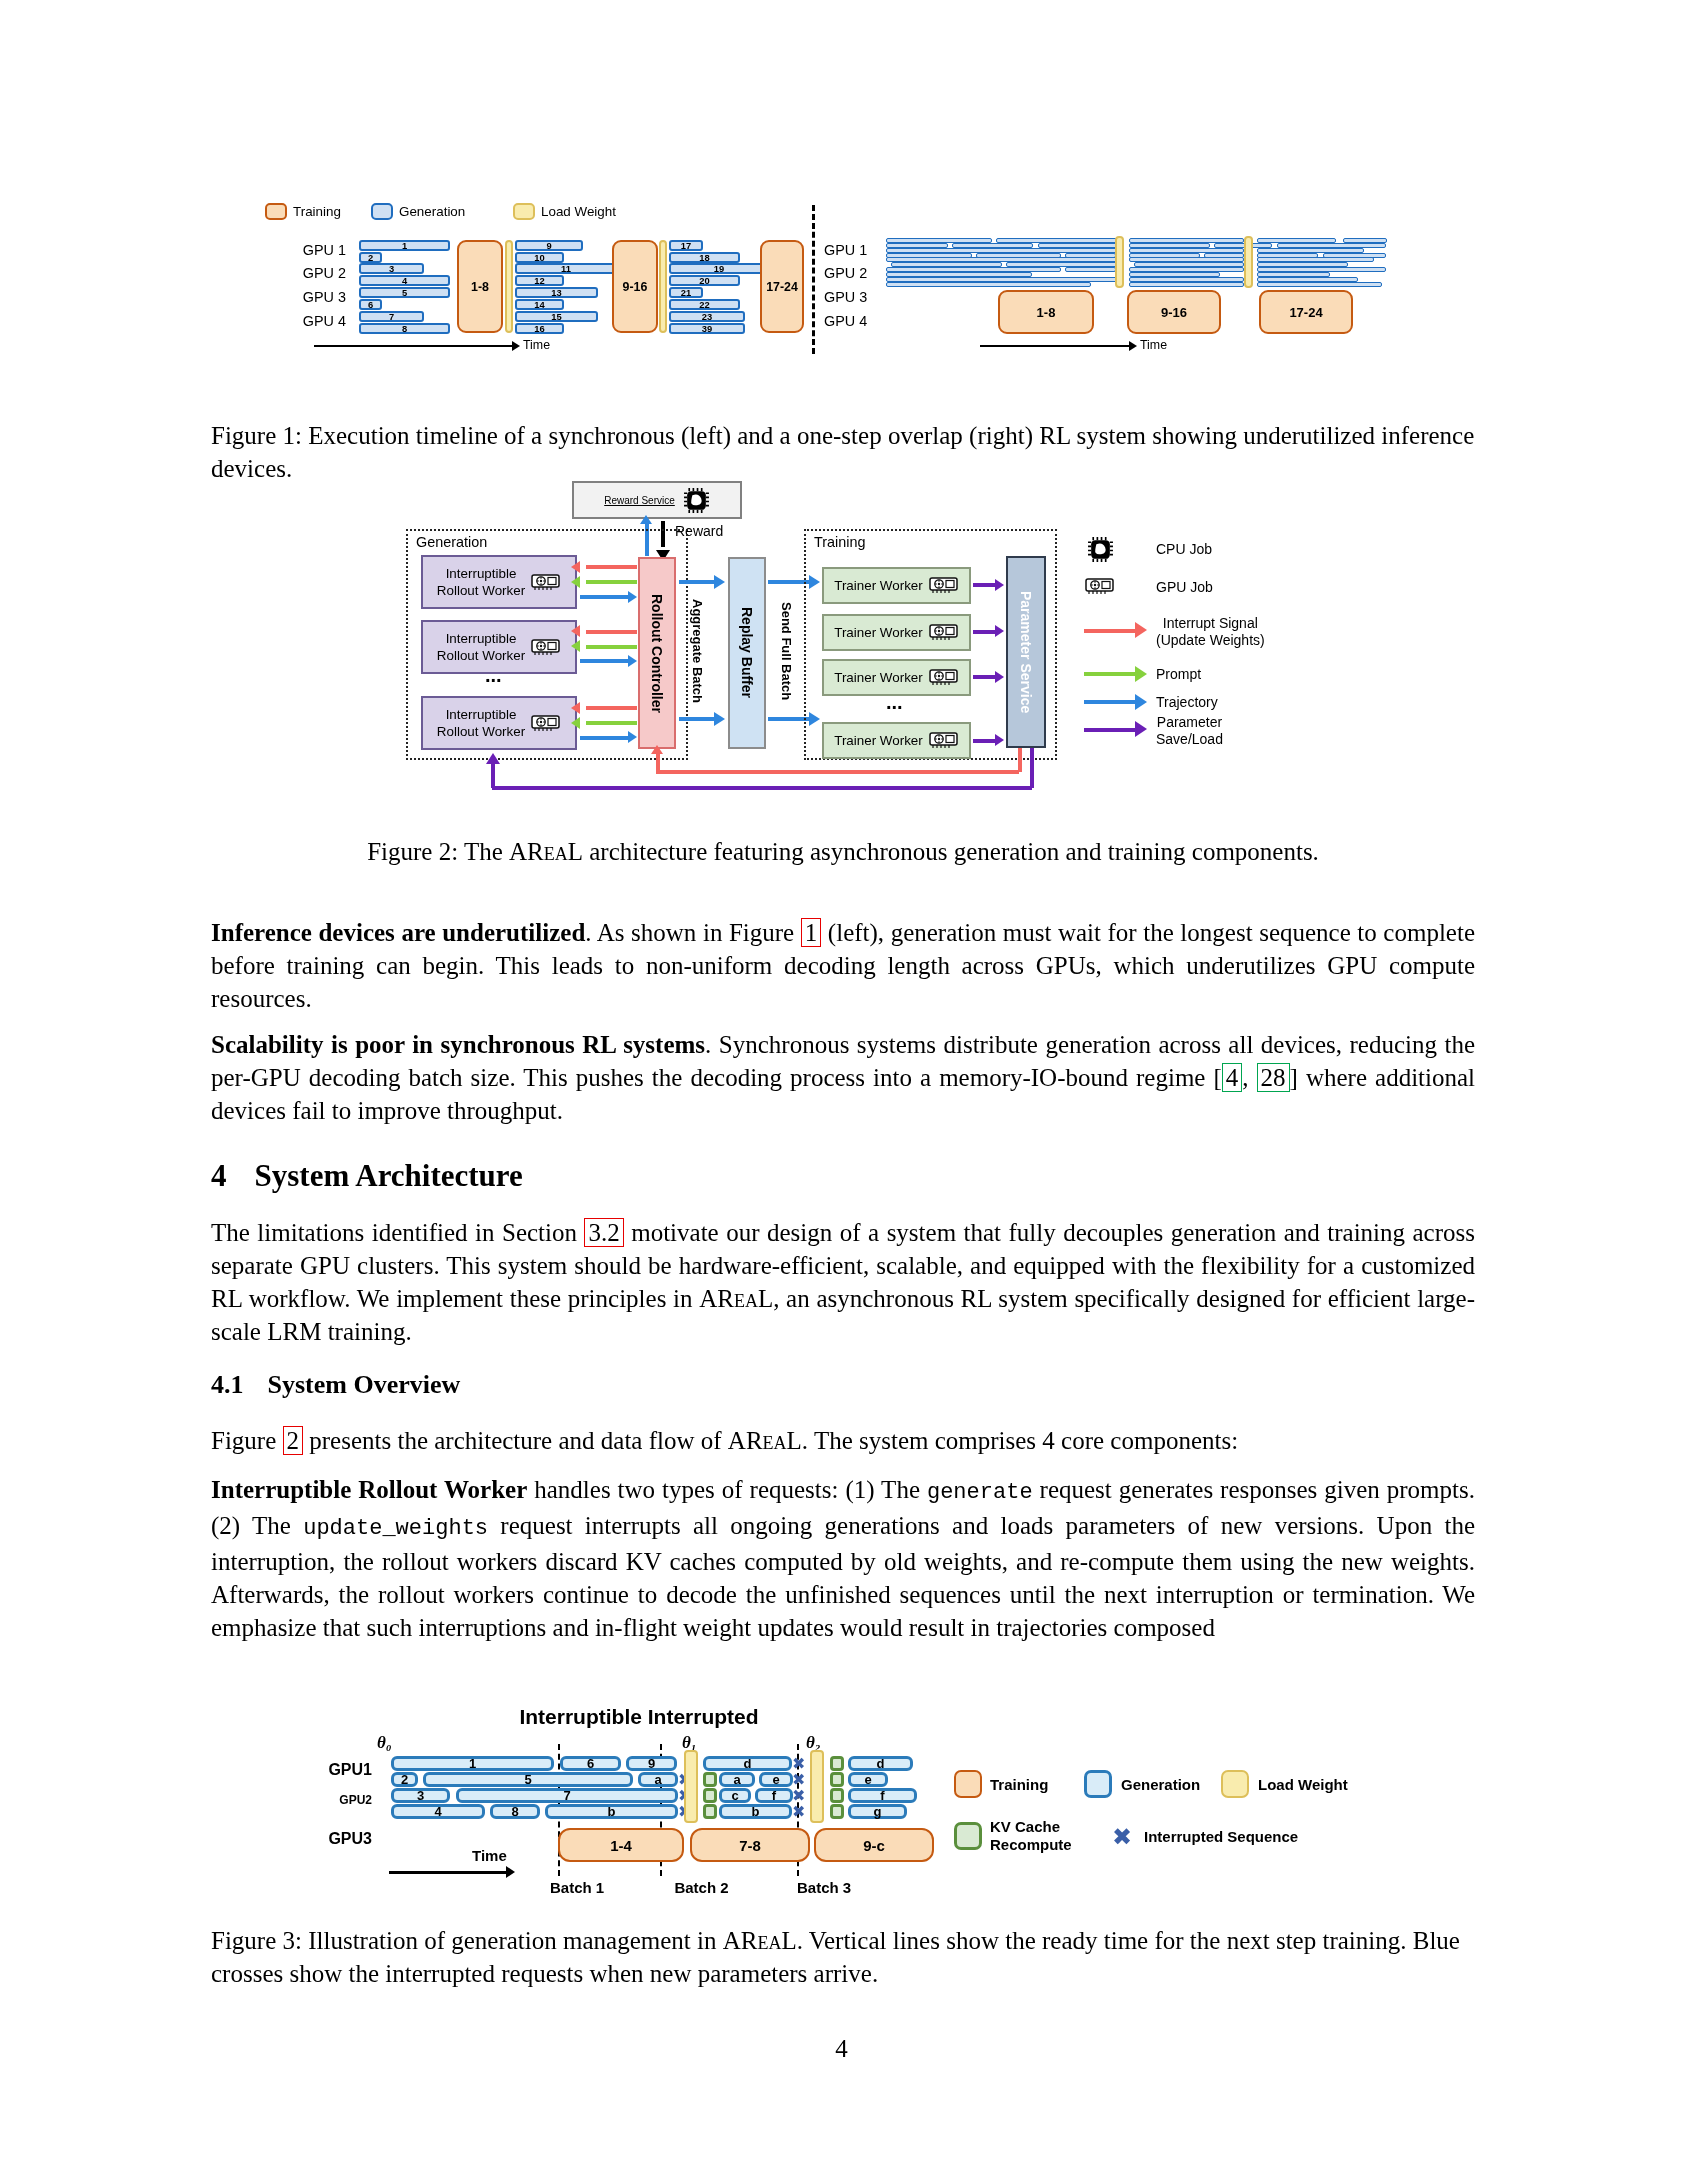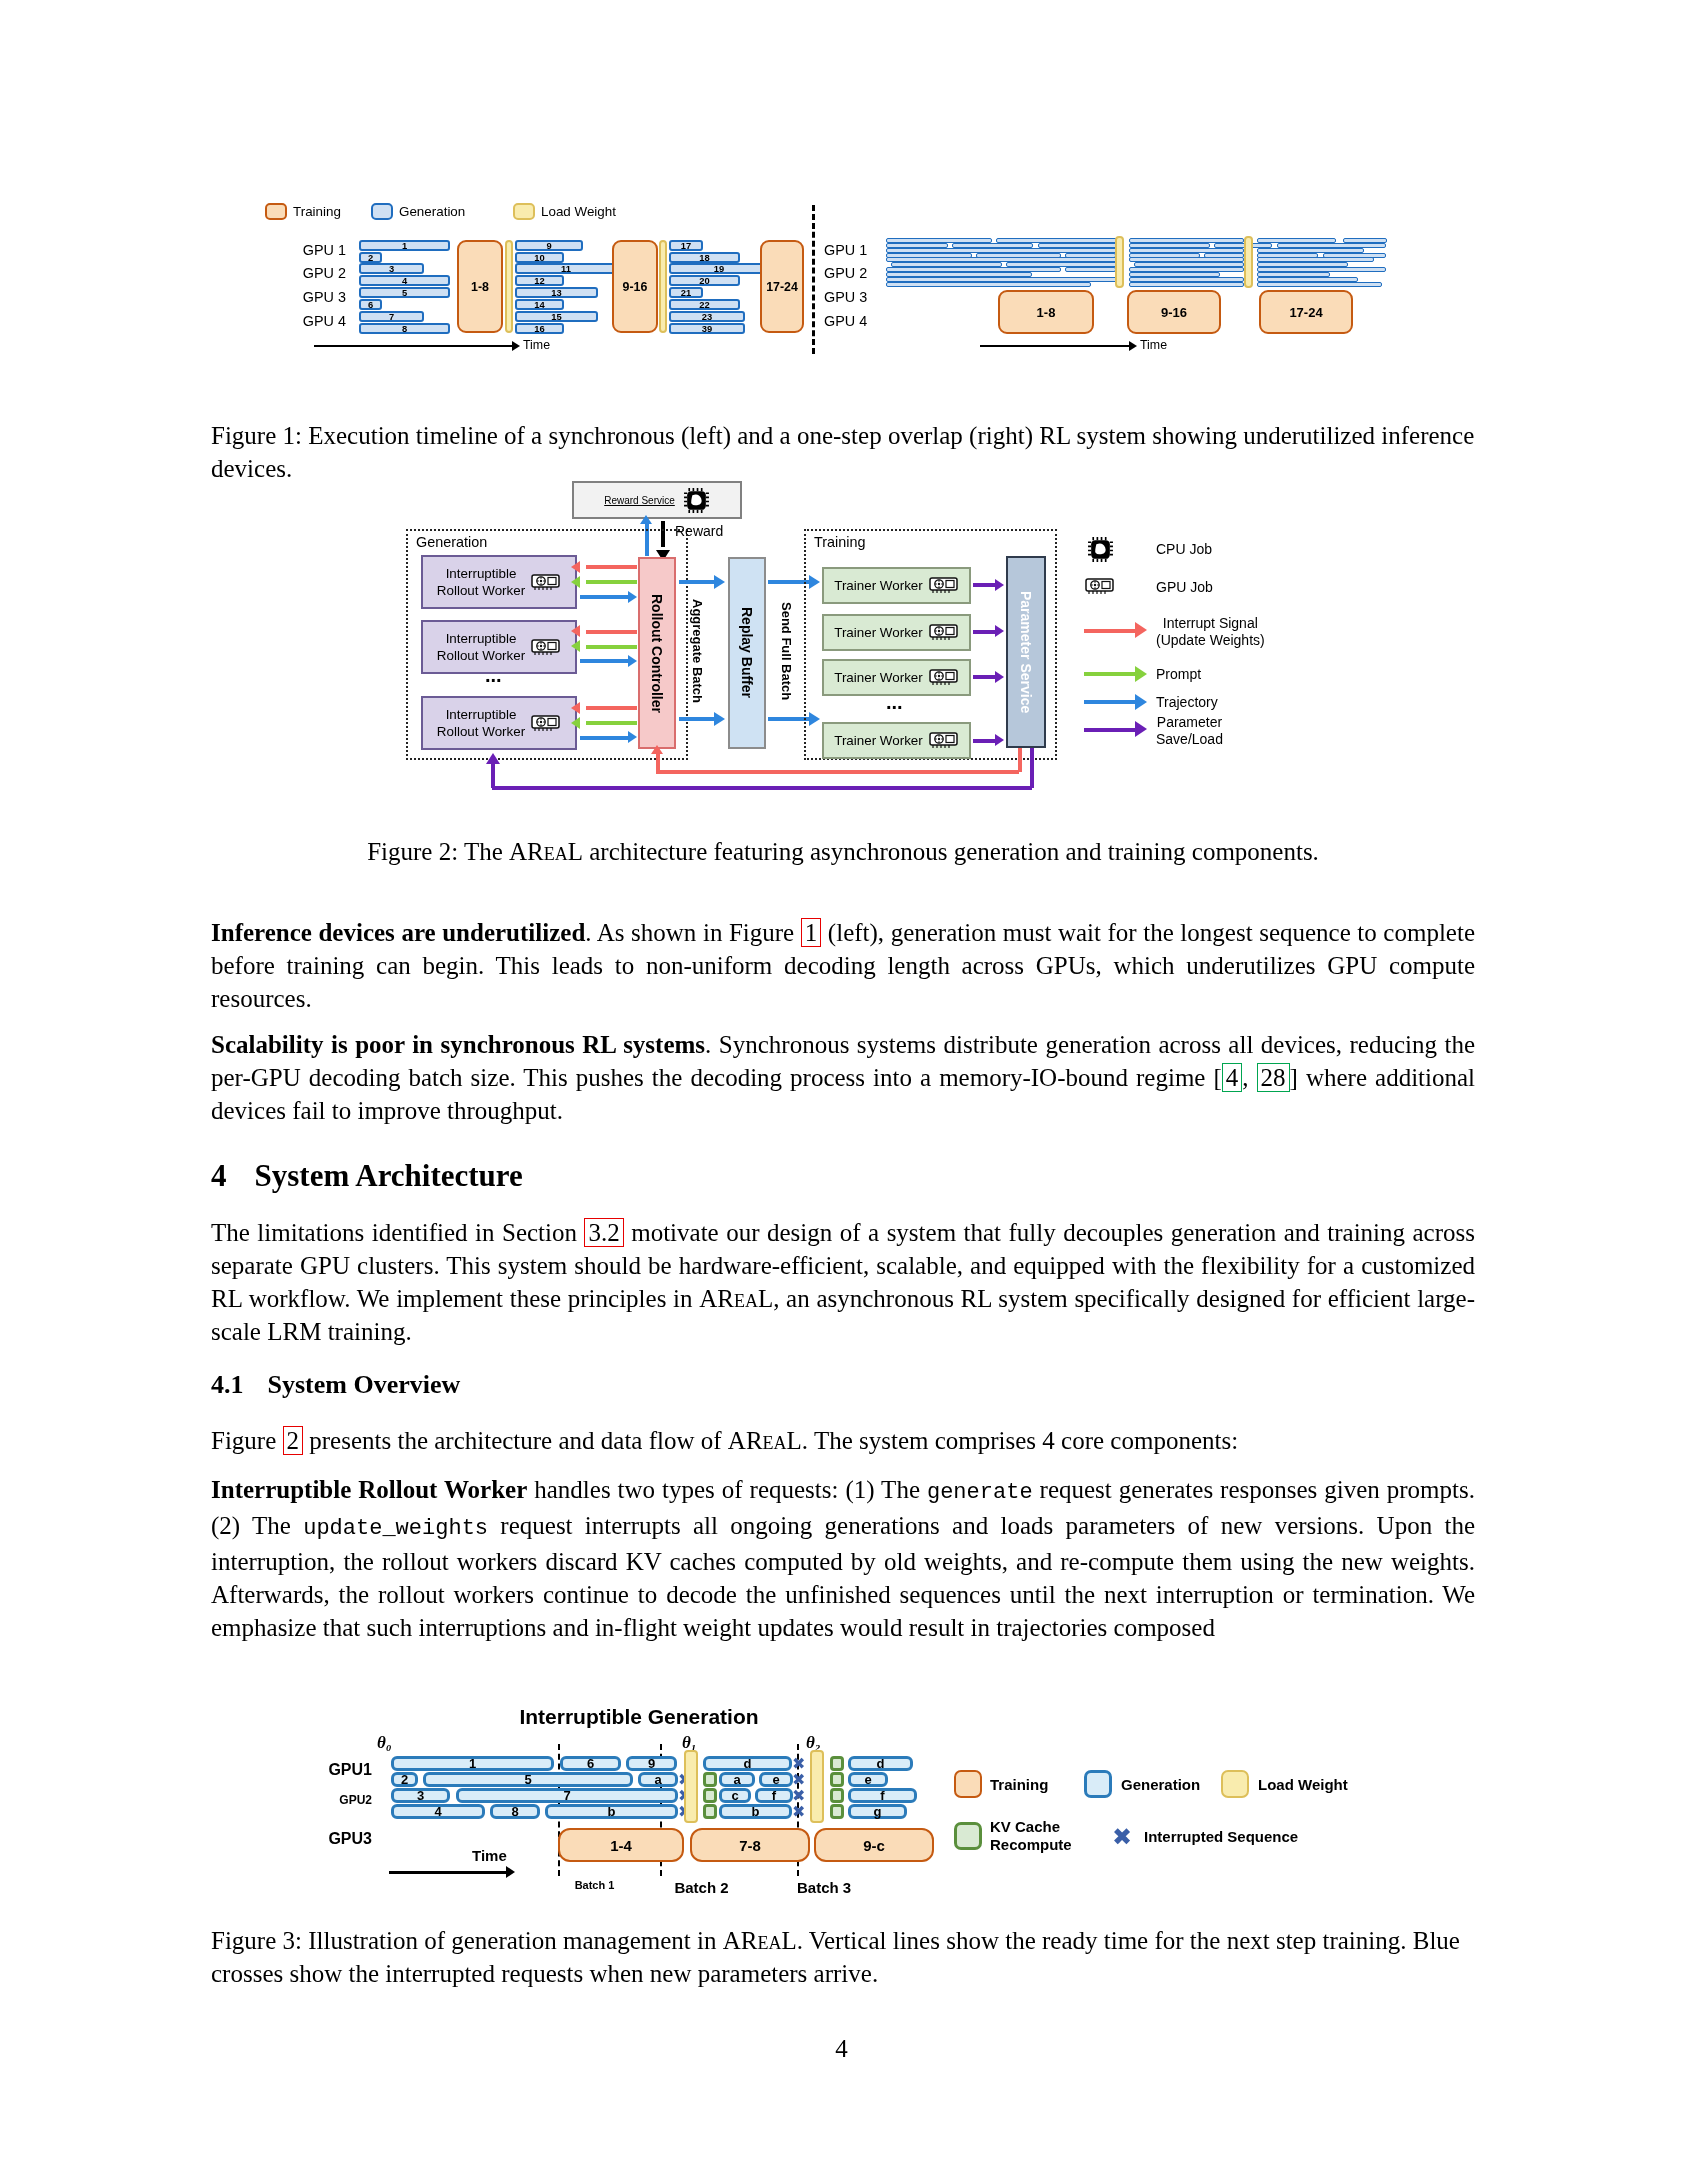--- a/index.html
+++ b/index.html
@@ -320,21 +320,21 @@
   </div>
   <div id="p3" class="body-par" style="top:1216px;">The limitations identified in Section <span class="seg r">3.2</span> motivate our design of a system that fully decouples generation and training across separate GPU clusters. This system should be hardware-efficient, scalable, and equipped with the flexibility for a customized RL workflow. We implement these principles in <span class="seg sc">AReaL</span>, an asynchronous RL system specifically designed for efficient large-scale LRM training.</div>
 
   <div class="h2" style="top:1370px;">
     <span style="margin-right:24px;">4.1</span><span>System Overview</span>
   </div>
   <div id="p4" class="body-par" style="top:1424px;">Figure <span class="seg r">2</span> presents the architecture and data flow of <span class="seg sc">AReaL</span>. The system comprises 4 core components:</div>
   <div id="p5" class="body-par" style="top:1473px;"><span class="seg b">Interruptible Rollout Worker</span> handles two types of requests: (1) The <span class="seg c">generate</span> request generates responses given prompts. (2) The <span class="seg c">update_weights</span> request interrupts all ongoing generations and loads parameters of new versions. Upon the interruption, the rollout workers discard KV caches computed by old weights, and re-compute them using the new weights. Afterwards, the rollout workers continue to decode the unfinished sequences until the next interruption or termination. We emphasize that such interruptions and in-flight weight updates would result in trajectories composed</div>
 
   <div id="fig3" class="abs" style="left:238px;top:1683px;width:1208px;height:223px;">
-      <div class="abs fig-label" style="left: 218px; top: 22px; width: 366px; text-align: center; font-size: 21px; font-weight: 700;">Interruptible Generation</div>
+      <div class="abs fig-label" style="left: 218px; top: 22px; width: 366px; text-align: center; font-size: 21px; font-weight: 700;">Interruptible Interrupted</div>
       <div class="abs" style="left: 139px; top: 50px; font-size: 17px; font-style: italic; font-family: &quot;Liberation Serif&quot;, serif; font-weight: 700;">θ₀</div>
       <div class="abs" style="left: 444px; top: 50px; font-size: 17px; font-style: italic; font-family: &quot;Liberation Serif&quot;, serif; font-weight: 700;">θ₁</div>
       <div class="abs" style="left: 568px; top: 50px; font-size: 17px; font-style: italic; font-family: &quot;Liberation Serif&quot;, serif; font-weight: 700;">θ₂</div>
       <div class="abs fig-label" style="left: 40px; top: 78px; width: 94px; text-align: right; font-size: 16px; font-weight: 700;">GPU1</div>
       <div class="abs fig-label" style="left: 40px; top: 110px; width: 94px; text-align: right; font-size: 12px; font-weight: 700;">GPU2</div>
       <div class="abs fig-label" style="left: 40px; top: 147px; width: 94px; text-align: right; font-size: 16px; font-weight: 700;">GPU3</div>
       <div class="abs" style="left: 320px; top: 61px; width: 0px; height: 132px; border-left: 2.5px dashed rgb(0, 0, 0);"></div>
       <div class="abs" style="left: 422px; top: 61px; width: 0px; height: 132px; border-left: 2.5px dashed rgb(0, 0, 0);"></div>
       <div class="abs" style="left: 559px; top: 61px; width: 0px; height: 132px; border-left: 2.5px dashed rgb(0, 0, 0);"></div>
       <div class="abs gen3" style="left: 153px; top: 73px; width: 163px; height: 15px; font-size: 13px; font-family: &quot;Liberation Sans&quot;, sans-serif; line-height: 10px;">1</div>
@@ -370,21 +370,21 @@
       <div class="abs xmark" style="left: 440px; top: 119px; font-size: 16px;">✖</div>
       <div class="abs xmark" style="left: 554px; top: 71px; font-size: 16px;">✖</div>
       <div class="abs xmark" style="left: 554px; top: 87px; font-size: 16px;">✖</div>
       <div class="abs xmark" style="left: 554px; top: 103px; font-size: 16px;">✖</div>
       <div class="abs xmark" style="left: 554px; top: 119px; font-size: 16px;">✖</div>
       <div class="abs load-strip" style="left: 446px; top: 67px; width: 14px; height: 73px;"></div>
       <div class="abs load-strip" style="left: 572px; top: 67px; width: 14px; height: 73px;"></div>
       <div class="abs train-block" style="left: 320px; top: 145px; width: 126px; height: 34px; font-size: 15px; border-radius: 12px;">1-4</div>
       <div class="abs train-block" style="left: 452px; top: 145px; width: 120px; height: 34px; font-size: 15px; border-radius: 12px;">7-8</div>
       <div class="abs train-block" style="left: 576px; top: 145px; width: 120px; height: 34px; font-size: 15px; border-radius: 12px;">9-c</div>
-      <div class="abs fig-label" style="left: 312px; top: 196px; width: 89px; text-align: center; font-size: 11px; font-weight: 700;">Batch 1</div>
+      <div class="abs fig-label" style="left: 312px; top: 196px; width: 89px; font-size: 15px; font-weight: 700;">Batch 1</div>
       <div class="abs fig-label" style="left: 419px; top: 196px; width: 89px; text-align: center; font-size: 15px; font-weight: 700;">Batch 2</div>
       <div class="abs fig-label" style="left: 559px; top: 196px; width: 89px; text-align: left; font-size: 15px; font-weight: 700;">Batch 3</div>
       <div class="abs fig-label" style="left: 234px; top: 164px; font-size: 15px; font-weight: 700;">Time</div>
       <div class="abs" style="left: 151px; top: 188px; width: 117px; height: 2.5px; background: rgb(0, 0, 0);"></div>
       <div class="abs" style="width: 0px; height: 0px; left: 268px; top: 183px; border-top: 6px solid transparent; border-bottom: 6px solid transparent; border-left: 9.5px solid rgb(0, 0, 0);"></div>
       <div class="abs train-block" style="left: 716px; top: 87px; width: 28px; height: 28px; border-radius: 7px;"></div>
       <div class="abs fig-label" style="left: 752px; top: 93px; font-size: 15px; font-weight: 700;">Training</div>
       <div class="abs gen3" style="left: 846px; top: 87px; width: 28px; height: 28px; border-radius: 7px;"></div>
       <div class="abs fig-label" style="left: 883px; top: 93px; font-size: 15px; font-weight: 700;">Generation</div>
       <div class="abs load-strip" style="left: 983px; top: 87px; width: 28px; height: 28px; border-radius: 7px;"></div>

